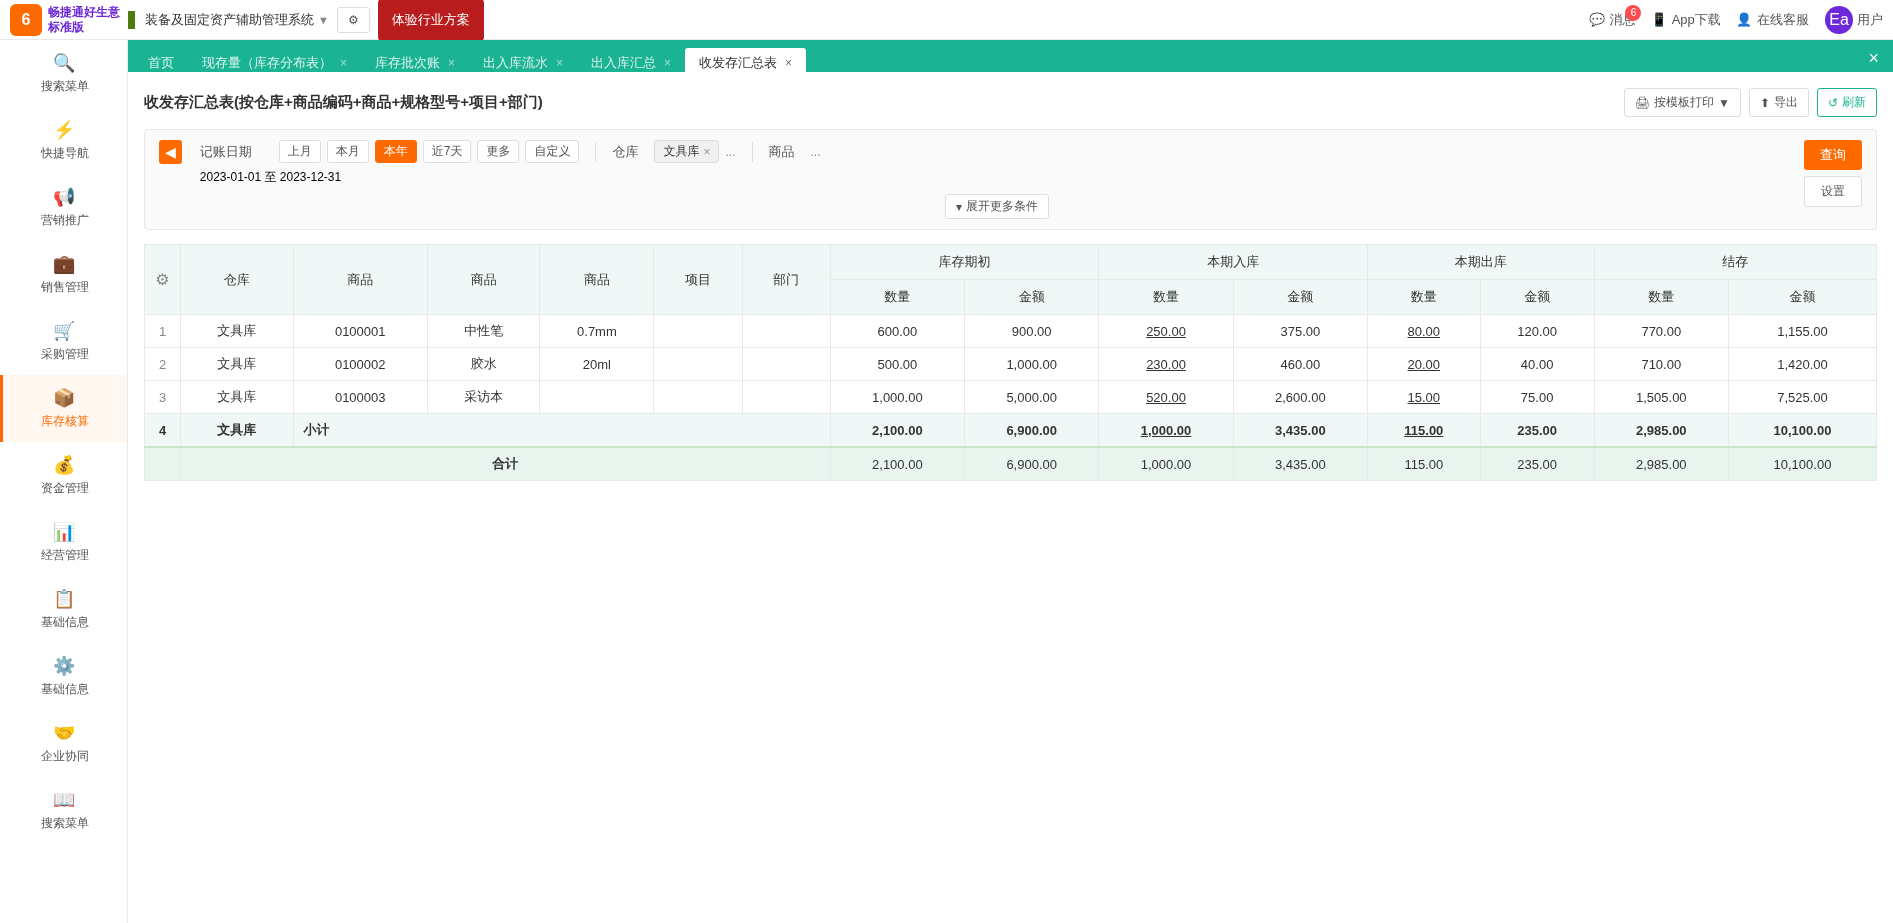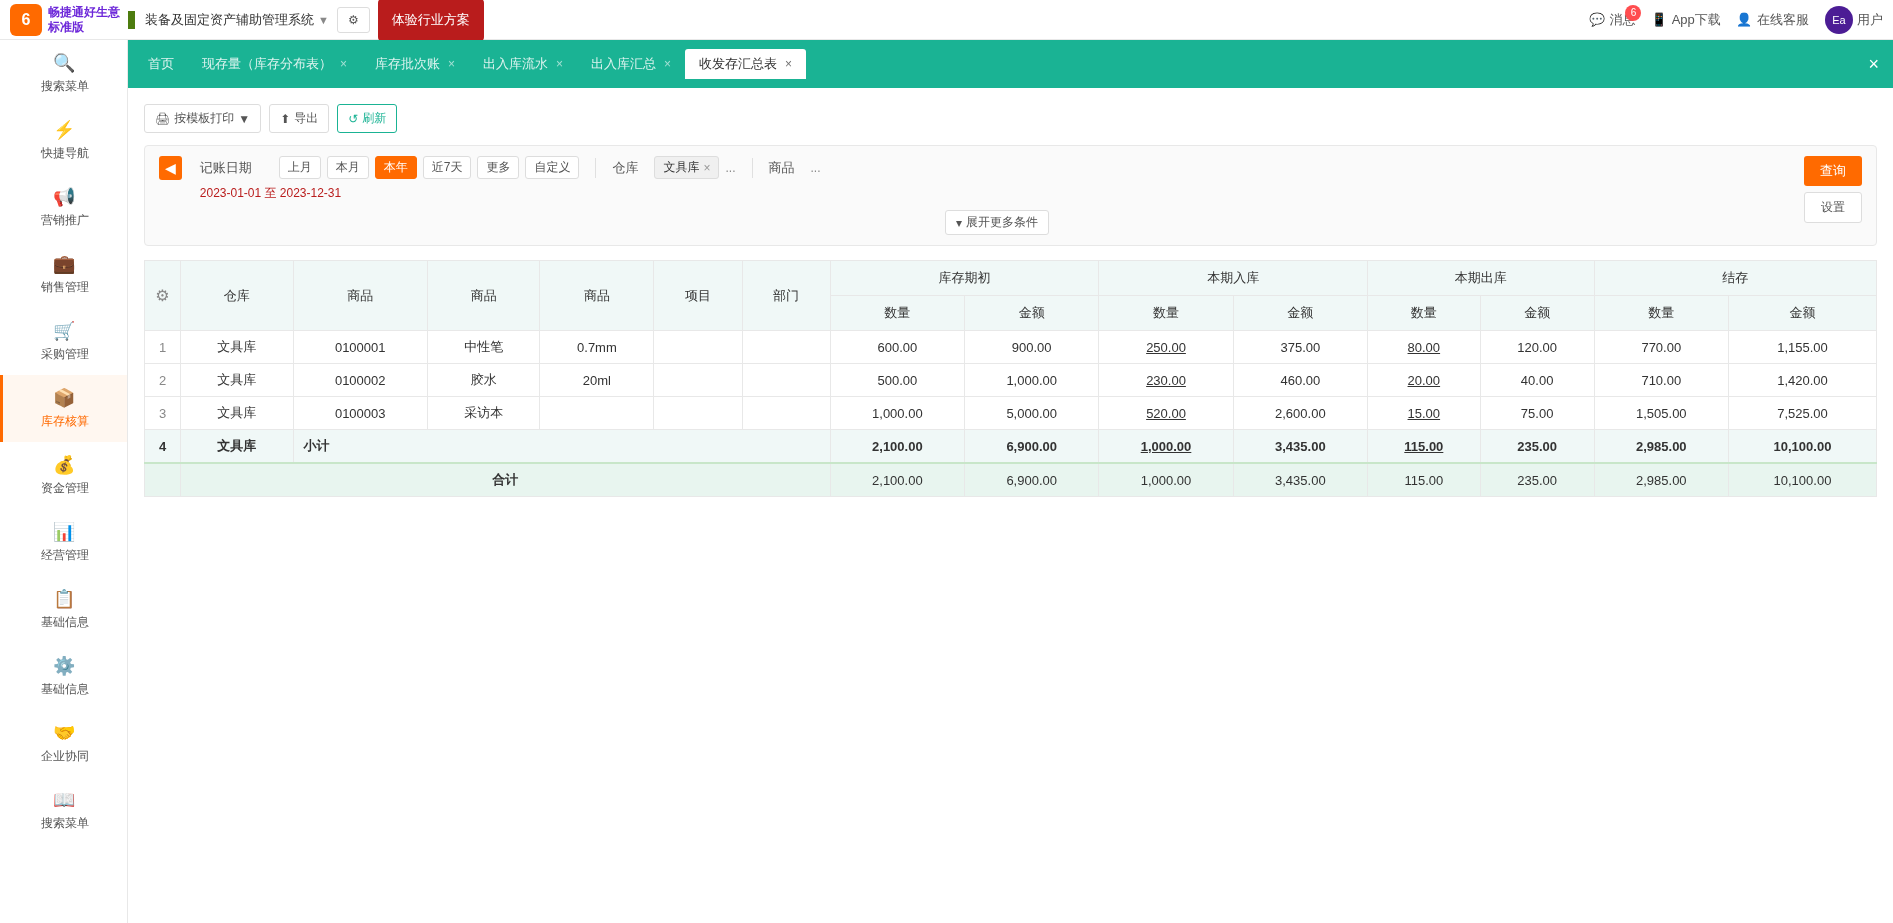--- a/index.html
+++ b/index.html
@@ -24,21 +24,21 @@
     
     .sidebar { width: 128px; background: #fff; border-right: 1px solid #e8e8e8; display: flex; flex-direction: column; flex-shrink: 0; }
     .sidebar-item { display: flex; flex-direction: column; align-items: center; padding: 12px 8px; cursor: pointer; color: #555; font-size: 12px; gap: 4px; border-left: 3px solid transparent; }
     .sidebar-item.active { color: #ff6a00; background: #fff7f0; border-left-color: #ff6a00; }
     .sidebar-icon { font-size: 18px; }
 
     
     .content-area { flex: 1; display: flex; flex-direction: column; overflow: hidden; }
 
     
-    .tab-bar { background: #1ab394; display: flex; align-items: center; height: 48px; flex-shrink: 0; padding: 0 6px; }
+    .tab-bar { background: #1ab394; display: flex; align-items: flex-start; height: 32px; flex-shrink: 0; padding: 8px 6px; }
     .tab { display: flex; align-items: center; gap: 6px; padding: 6px 14px; border-radius: 3px 3px 0 0; cursor: pointer; font-size: 13px; color: rgba(255,255,255,0.85); background: transparent; }
     .tab.active { background: #fff; color: #333; }
     .tab-close { font-size: 12px; color: inherit; opacity: 0.7; margin-left: 2px; }
     .tab-bar-close { margin-left: auto; color: white; font-size: 18px; cursor: pointer; padding: 0 8px; }
 
     
     .page-content { flex: 1; background: #fff; overflow-y: auto; padding: 16px; display: flex; flex-direction: column; }
 
     
     .page-header { display: flex; align-items: center; justify-content: space-between; margin-bottom: 12px; }
@@ -47,21 +47,21 @@
     .action-btn { display: flex; align-items: center; gap: 4px; padding: 5px 10px; border: 1px solid #ddd; border-radius: 3px; cursor: pointer; background: #fff; font-size: 12px; color: #555; }
     .btn-refresh { color: #1ab394; border-color: #1ab394; }
 
     
     .filter-area { border: 1px solid #e8e8e8; border-radius: 4px; padding: 10px 14px; margin-bottom: 14px; background: #fafafa; }
     .filter-row { display: flex; align-items: center; gap: 16px; flex-wrap: wrap; }
     .filter-label { color: #555; font-size: 13px; white-space: nowrap; }
     .date-shortcuts { display: flex; align-items: center; gap: 6px; margin-left: 11px; }
     .date-btn { padding: 2px 8px; border: 1px solid #ddd; border-radius: 3px; cursor: pointer; background: #fff; font-size: 12px; color: #555; }
     .date-btn.active { background: #ff6a00; color: white; border-color: #ff6a00; }
-    .date-range { color: #b91c1c; font-size: 12px; margin-top: 2px; }
+    .date-range { color: #000000; font-size: 12px; margin-top: 2px; }
     .filter-tag-area { display: flex; align-items: center; gap: 6px; }
     .filter-tag { background: #f0f0f0; border: 1px solid #ddd; border-radius: 3px; padding: 2px 8px; font-size: 12px; display: flex; align-items: center; gap: 4px; }
     .filter-tag-close { cursor: pointer; color: #999; }
     .filter-more { color: #888; font-size: 12px; cursor: pointer; }
     .filter-divider { width: 1px; height: 20px; background: #e0e0e0; }
     .expand-btn { display: flex; align-items: center; gap: 4px; color: #555; font-size: 12px; cursor: pointer; border: 1px solid #ddd; border-radius: 3px; padding: 3px 10px; background: #fff; }
     .query-btn { background: #ff6a00; color: white; border: none; padding: 6px 16px; border-radius: 3px; cursor: pointer; font-size: 13px; }
     .settings-btn { border: 1px solid #ddd; background: #fff; padding: 6px 10px; border-radius: 3px; cursor: pointer; font-size: 12px; color: #555; }
     .filter-main { flex: 1; }
     .filter-side { display: flex; flex-direction: column; gap: 6px; }
@@ -114,21 +114,21 @@
       </div>
       <div class="top-right-item">
         <span>📱</span>
         <span>App下载</span>
       </div>
       <div class="top-right-item">
         <span>👤</span>
         <span>在线客服</span>
       </div>
       <div class="top-right-item">
-        <div style="width:28px;height:28px;background:#4c1d95;border-radius:50%;display:flex;align-items:center;justify-content:center;color:white;font-size:11px;">Ea</div>
+        <div style="width:28px;height:28px;background:#6d28d9;border-radius:50%;display:flex;align-items:center;justify-content:center;color:white;font-size:16px;">Ea</div>
         <span>用户</span>
       </div>
     </div>
   </div>
 
   <div class="main-body">
 
     <div class="sidebar">
       <div class="sidebar-item">
         <span class="sidebar-icon">🔍</span>
@@ -205,20 +205,21 @@
         <div class="tab active">
           <span>收发存汇总表</span>
           <span class="tab-close">×</span>
         </div>
         <div class="tab-bar-close">×</div>
       </div>
 
       <div class="page-content">
 
         <div class="page-header">
+          <div class="page-title">收发存汇总表(按仓库+商品编码+商品+规格型号+项目+部门)</div>
           <div class="page-actions">
             <button class="action-btn">
               <span>🖨</span>
               <span>按模板打印</span>
               <span>▼</span>
             </button>
             <button class="action-btn">
               <span>⬆</span>
               <span>导出</span>
             </button>

